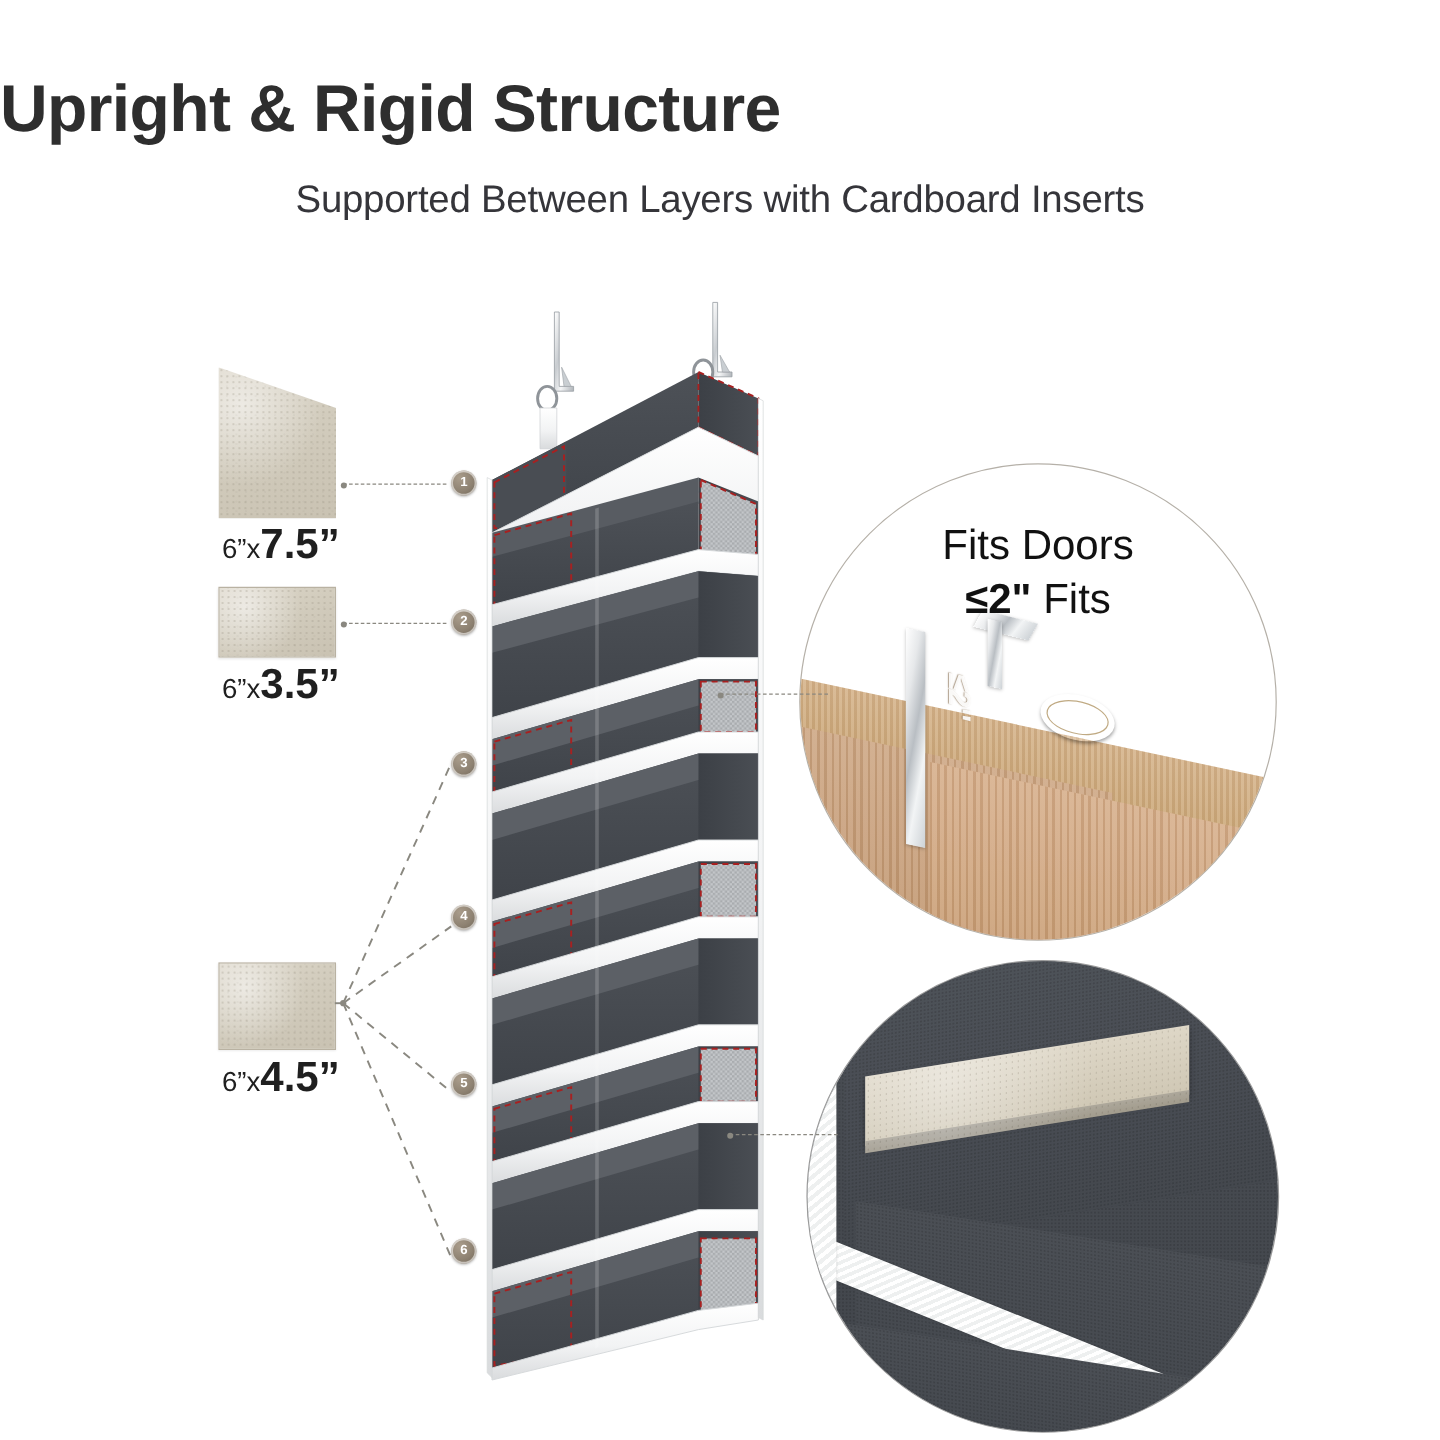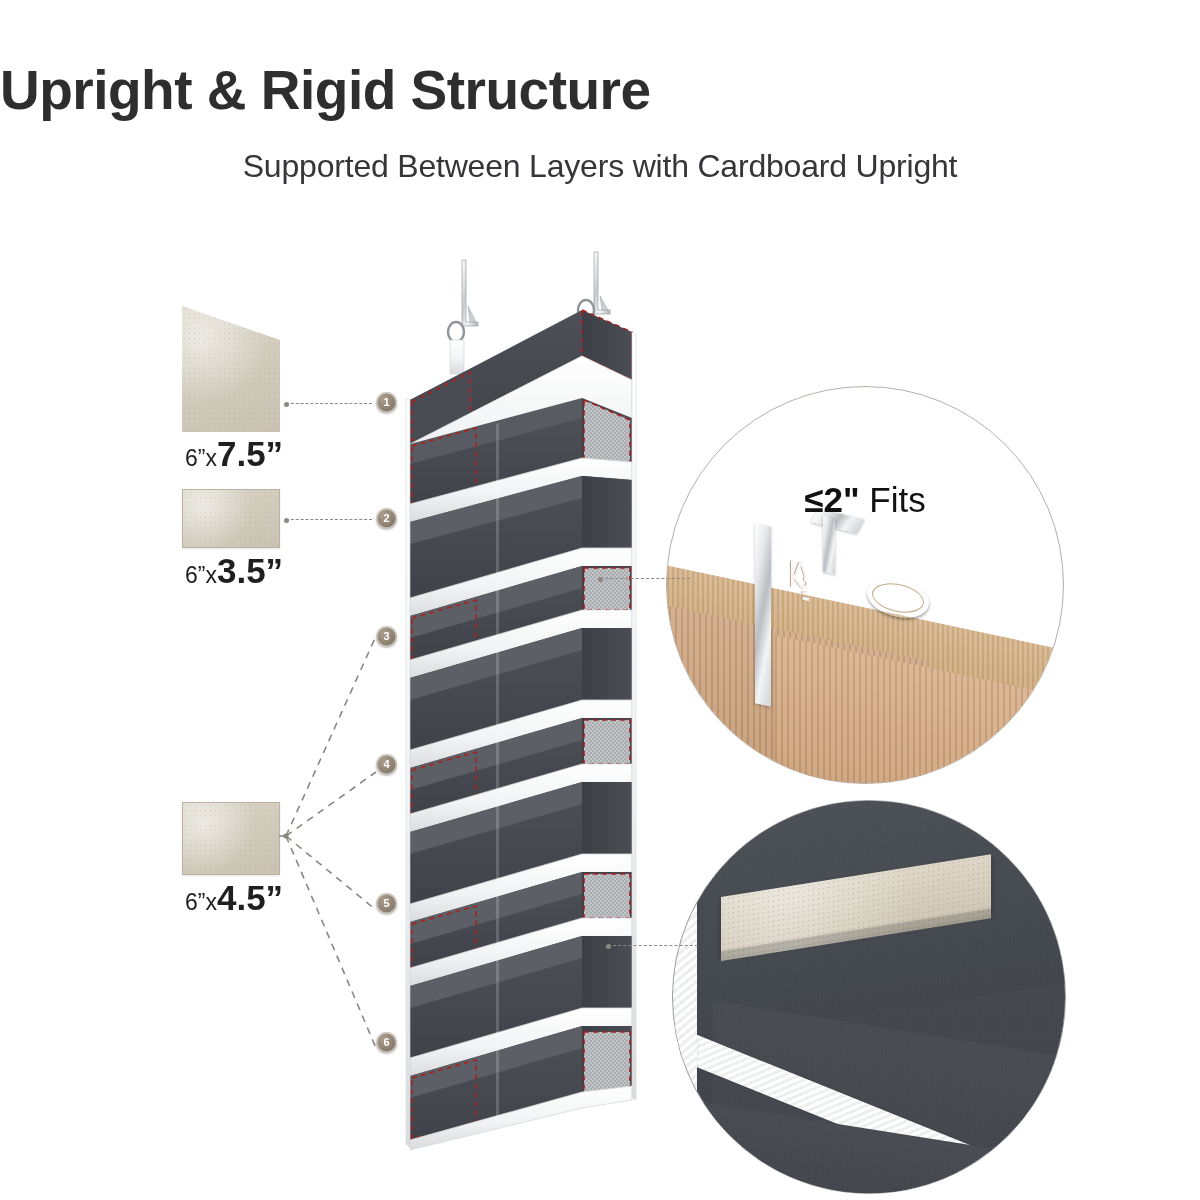--- a/index.html
+++ b/index.html
@@ -162,21 +162,21 @@
   .ins-white {
     position: absolute;
     background: repeating-linear-gradient(135deg,#ffffff 0 3px,#eef0f0 3px 6px);
     box-shadow: 0 0 2px rgba(0,0,0,.18);
   }
 </style>
 </head>
 <body>
 
 <div class="headline">Upright &amp; Rigid Structure</div>
-<div class="subhead">Supported Between Layers with Cardboard Upright</div>
+<div class="subhead">Supported Between Layers with Cardboard Inserts</div>
 
 <div class="swatch" id="swatch-1"></div>
 <div class="swatch-label" id="swatch-1-label"><span>6”x</span><span class="big">7.5”</span></div>
 
 <div class="swatch" id="swatch-2"></div>
 <div class="swatch-label" id="swatch-2-label"><span>6”x</span><span class="big">3.5”</span></div>
 
 <div class="swatch" id="swatch-3"></div>
 <div class="swatch-label" id="swatch-3-label"><span>6”x</span><span class="big">4.5”</span></div>
 
@@ -361,20 +361,21 @@
 
     <path d="M20 150 L24 152 L24 900 L20 896 Z" fill="url(#gTrim)" stroke="#d5d8da" stroke-width="0.6"></path>
 
     <path d="M246 84 L250 86 L250 852 L246 850 Z" fill="url(#gTrim)" stroke="#d5d8da" stroke-width="0.6"></path>
 
     <path d="M110 176 L113 175 L113 874 L110 876 Z" fill="rgba(255,255,255,.18)"></path>
   </svg>
 </div>
 
 <div class="callout-circle" id="circle-door">
+  <div class="circle-title" id="door-title-1">Fits Doors</div>
   <div class="circle-title" id="door-title-2">
     <span class="strong">≤2"</span><span> Fits</span>
   </div>
 
   <div class="wood-top" style="left:-40px; top:170px; width:470px; height:96px; transform:skewY(12deg); transform-origin:left top;"></div>
 
   <div class="wood-face" style="left:-40px; top:210px; width:300px; height:240px; transform:skewY(12deg); transform-origin:left top;"></div>
 
   <div class="wood-face" style="left:108px; top:248px; width:320px; height:220px; transform:skewY(12deg); transform-origin:left top; filter:brightness(1.04);"></div>
 

